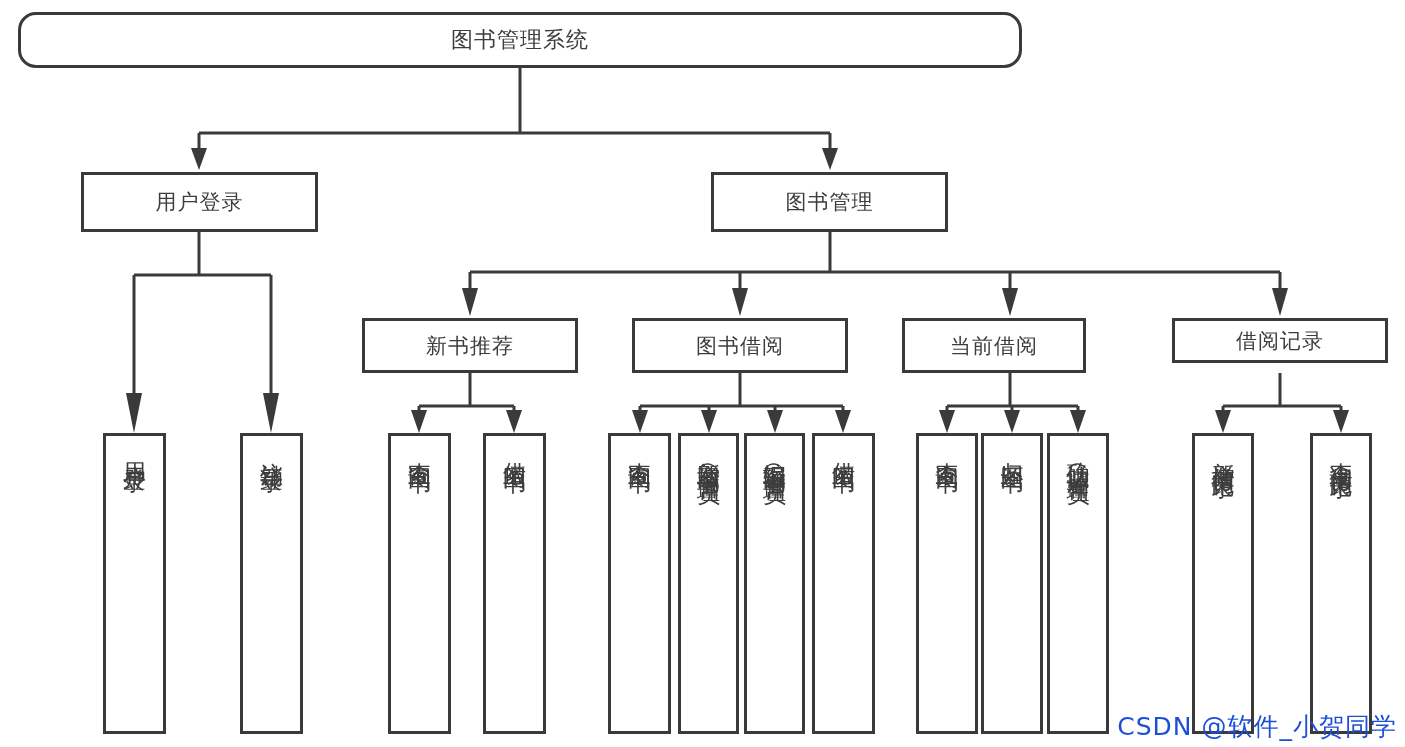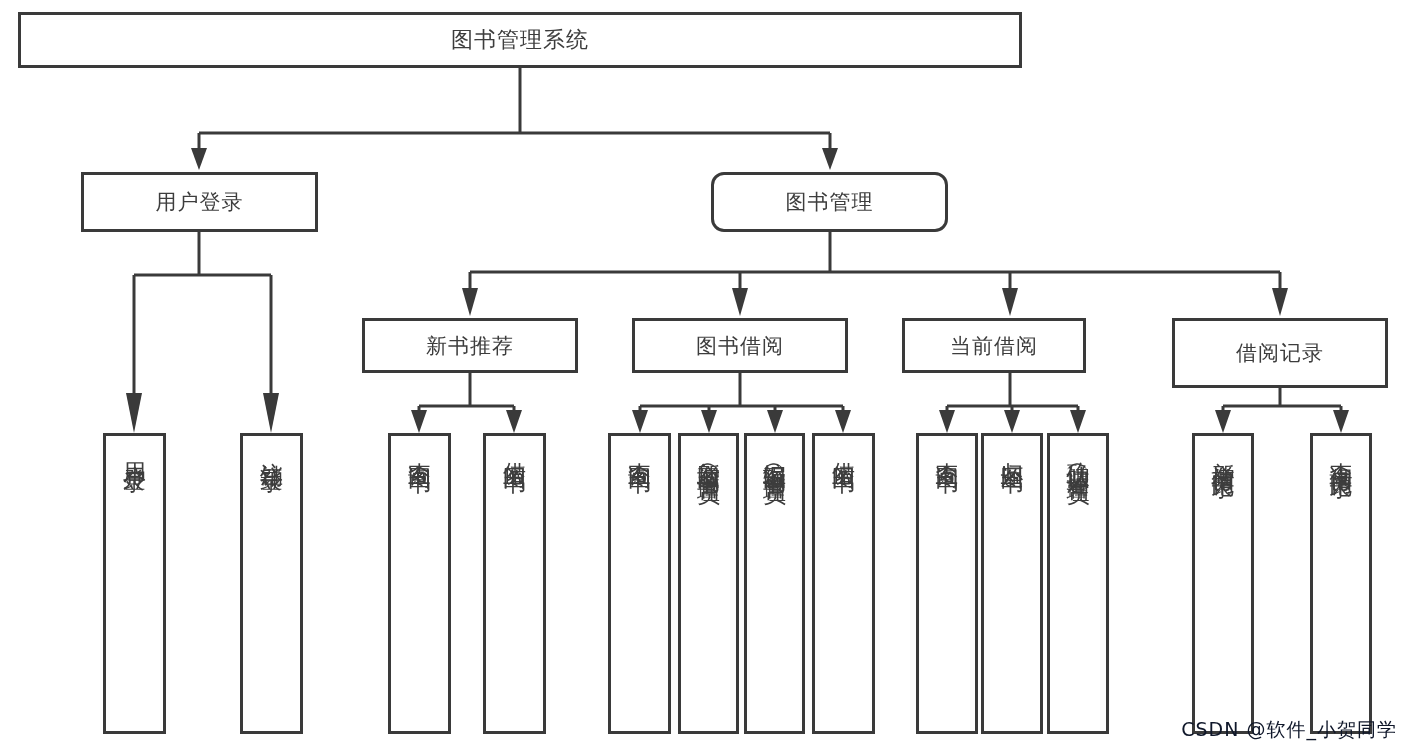--- a/index.html
+++ b/index.html
@@ -49,22 +49,22 @@
     font-size:23px;
     line-height:1.08;
     letter-spacing:3px;
     color:#3d3d3d;
     white-space:nowrap;
   }
 
   .watermark{
     position:absolute;
     right:8px;bottom:4px;
-    font-size:19px;
-    color:#0f172a;
+    font-size:25px;
+    color:#1d4ed8;
     letter-spacing:1px;
     white-space:nowrap;
     user-select:none;
   }
 </style>
 </head>
 <body>
 
 <div id="canvas">
 
@@ -125,41 +125,41 @@
     <polygon points="1070,410 1086,410 1078,433"></polygon>
 
     <line x1="1280" y1="373" x2="1280" y2="406"></line>
     <line x1="1223" y1="406" x2="1341" y2="406"></line>
     <line x1="1223" y1="406" x2="1223" y2="412"></line>
     <polygon points="1215,410 1231,410 1223,433"></polygon>
     <line x1="1341" y1="406" x2="1341" y2="412"></line>
     <polygon points="1333,410 1349,410 1341,433"></polygon>
   </svg>
 
-  <div class="node root" style="left:18px;top:12px;width:1004px;height:56px;">
+  <div class="node root" style="left:18px;top:12px;width:1004px;height:56px;border-radius:18px;">
     <span>图书管理系统</span>
   </div>
 
   <div class="node lvl2" style="left:81px;top:172px;width:237px;height:60px;">
     <span>用户登录</span>
   </div>
-  <div class="node lvl2" style="left:711px;top:172px;width:237px;height:60px;border-radius:13px;">
+  <div class="node lvl2" style="left:711px;top:172px;width:237px;height:60px;">
     <span>图书管理</span>
   </div>
 
   <div class="node lvl3" style="left:362px;top:318px;width:216px;height:55px;text-align:right;">
     <span>新书推荐</span>
   </div>
   <div class="node lvl3" style="left:632px;top:318px;width:216px;height:55px;">
     <span>图书借阅</span>
   </div>
   <div class="node lvl3" style="left:902px;top:318px;width:184px;height:55px;">
     <span>当前借阅</span>
   </div>
-  <div class="node lvl3" style="left:1172px;top:318px;width:216px;height:70px;">
+  <div class="node lvl3" style="left:1172px;top:318px;width:216px;height:45px;">
     <span>借阅记录</span>
   </div>
 
   <div class="node leaf" style="left:103px;top:433px;width:63px;height:301px;">
     <span class="vlabel">用户登录</span>
   </div>
   <div class="node leaf" style="left:240px;top:433px;width:63px;height:301px;">
     <span class="vlabel">注销登录</span>
   </div>
 

